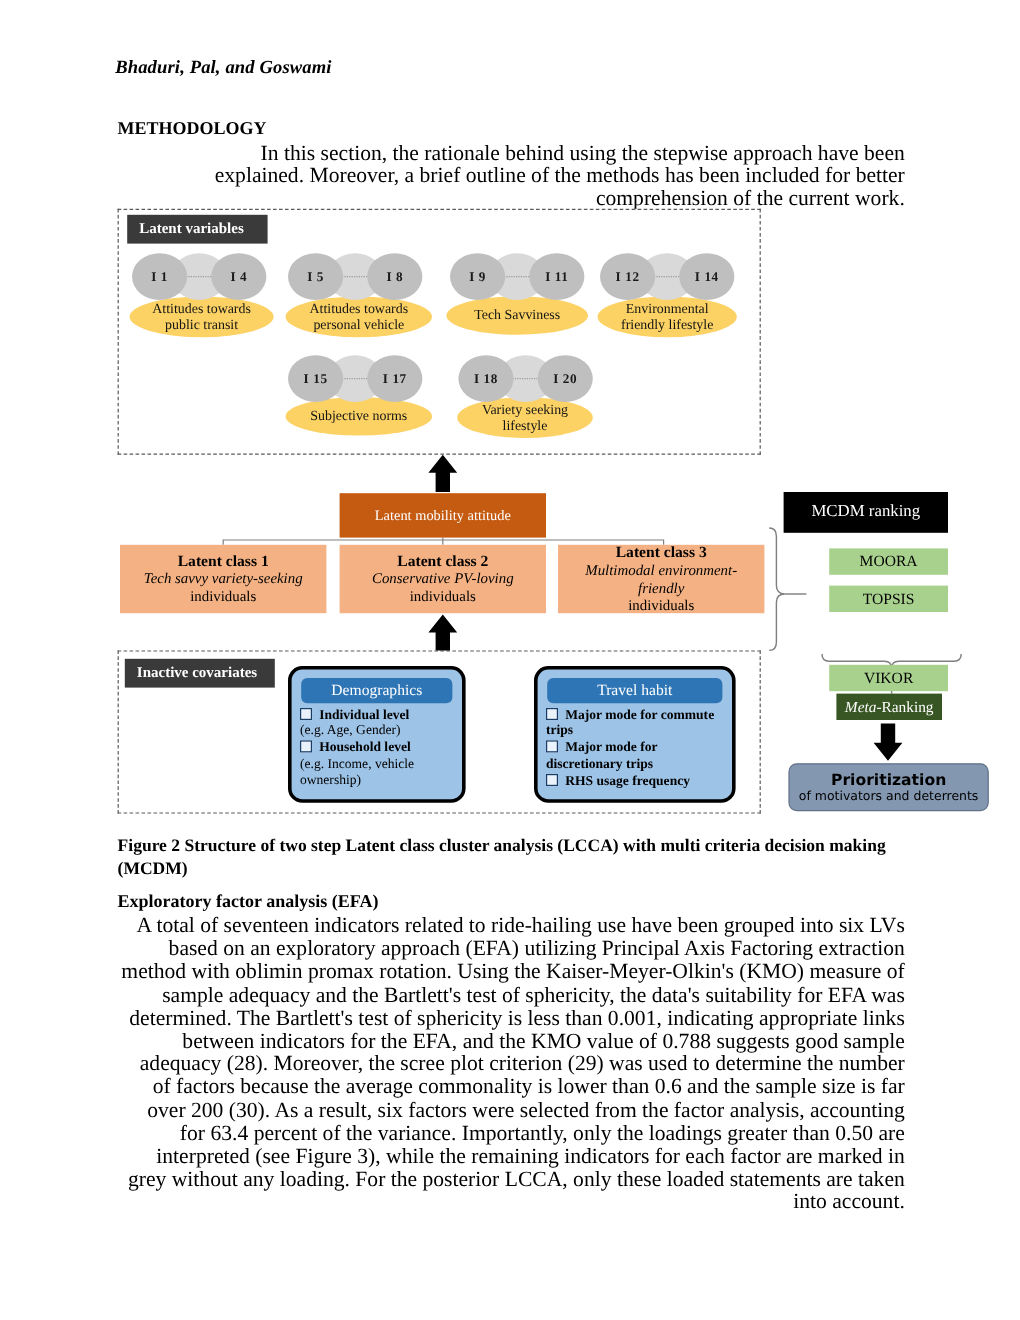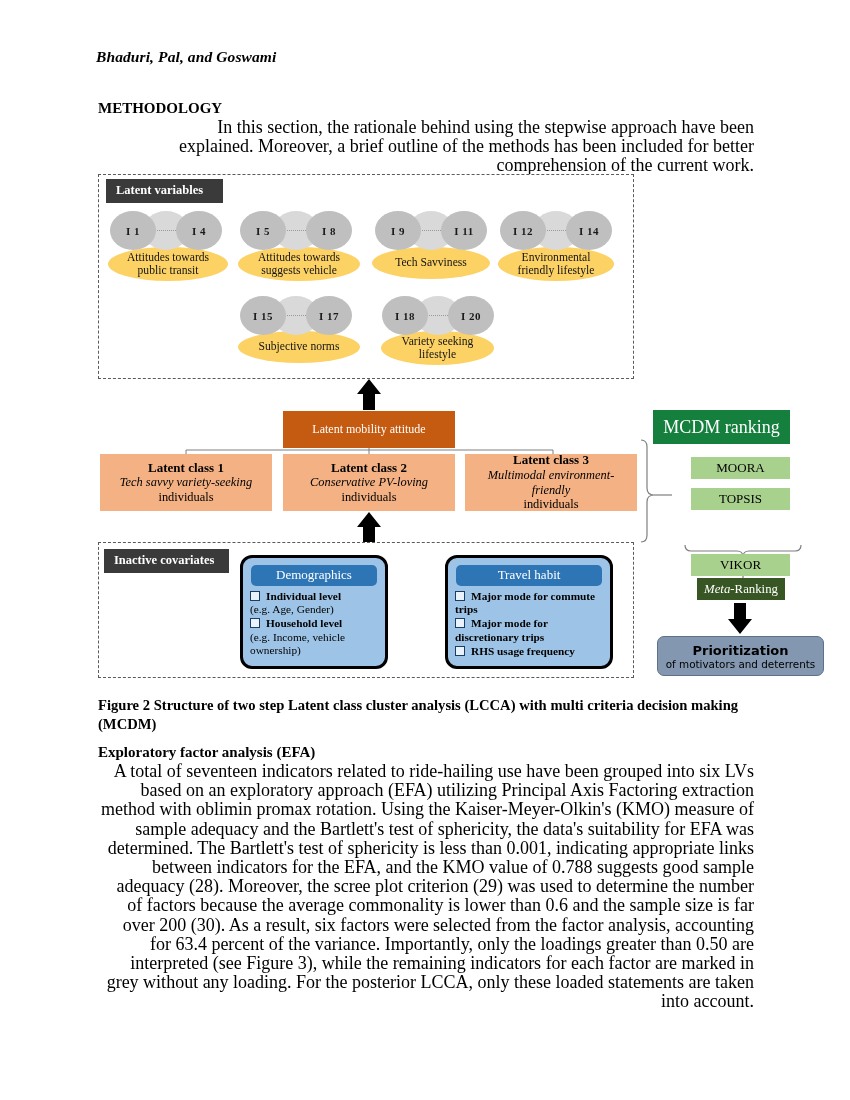--- a/index.html
+++ b/index.html
@@ -211,24 +211,24 @@
     margin-right: 6px;
     vertical-align: -1px;
   }
   .cov-strong { font-weight: bold; }
   .cov-note { display: block; }
 
   
   #mcdm-ranking-box {
     position: absolute;
     left: 653px; top: 406px; width: 137px; height: 34px;
-    background: #15803d;
+    background: #000000;
     color: #ffffff;
     display: flex; align-items: center; justify-content: center;
-    font-size: 18px;
+    font-size: 14px;
   }
   .mcdm-method {
     position: absolute;
     left: 691px;
     width: 99px;
     height: 22px;
     background: #a9d18e;
     color: #000;
     display: flex; align-items: center; justify-content: center;
     font-size: 13px;
@@ -296,21 +296,21 @@
       <div class="circle dark c-right">I 4</div>
     </div>
     <div class="lv-ellipse" style="left:108px; top:243px; width:120px; height:34px;">Attitudes towards public transit</div>
 
     <div class="lv-group" style="left:240px; top:207px; width:112px;">
       <div class="dotline"></div>
       <div class="circle dark c-left">I 5</div>
       <div class="circle light c-mid"></div>
       <div class="circle dark c-right">I 8</div>
     </div>
-    <div class="lv-ellipse" style="left:238px; top:243px; width:122px; height:34px;">Attitudes towards suggests vehicle</div>
+    <div class="lv-ellipse" style="left:238px; top:243px; width:122px; height:34px;">Attitudes towards personal vehicle</div>
 
     <div class="lv-group" style="left:375px; top:207px; width:112px;">
       <div class="dotline"></div>
       <div class="circle dark c-left">I 9</div>
       <div class="circle light c-mid"></div>
       <div class="circle dark c-right">I 11</div>
     </div>
     <div class="lv-ellipse" style="left:372px; top:243px; width:118px; height:32px;">Tech Savviness</div>
 
     <div class="lv-group" style="left:500px; top:207px; width:112px;">

